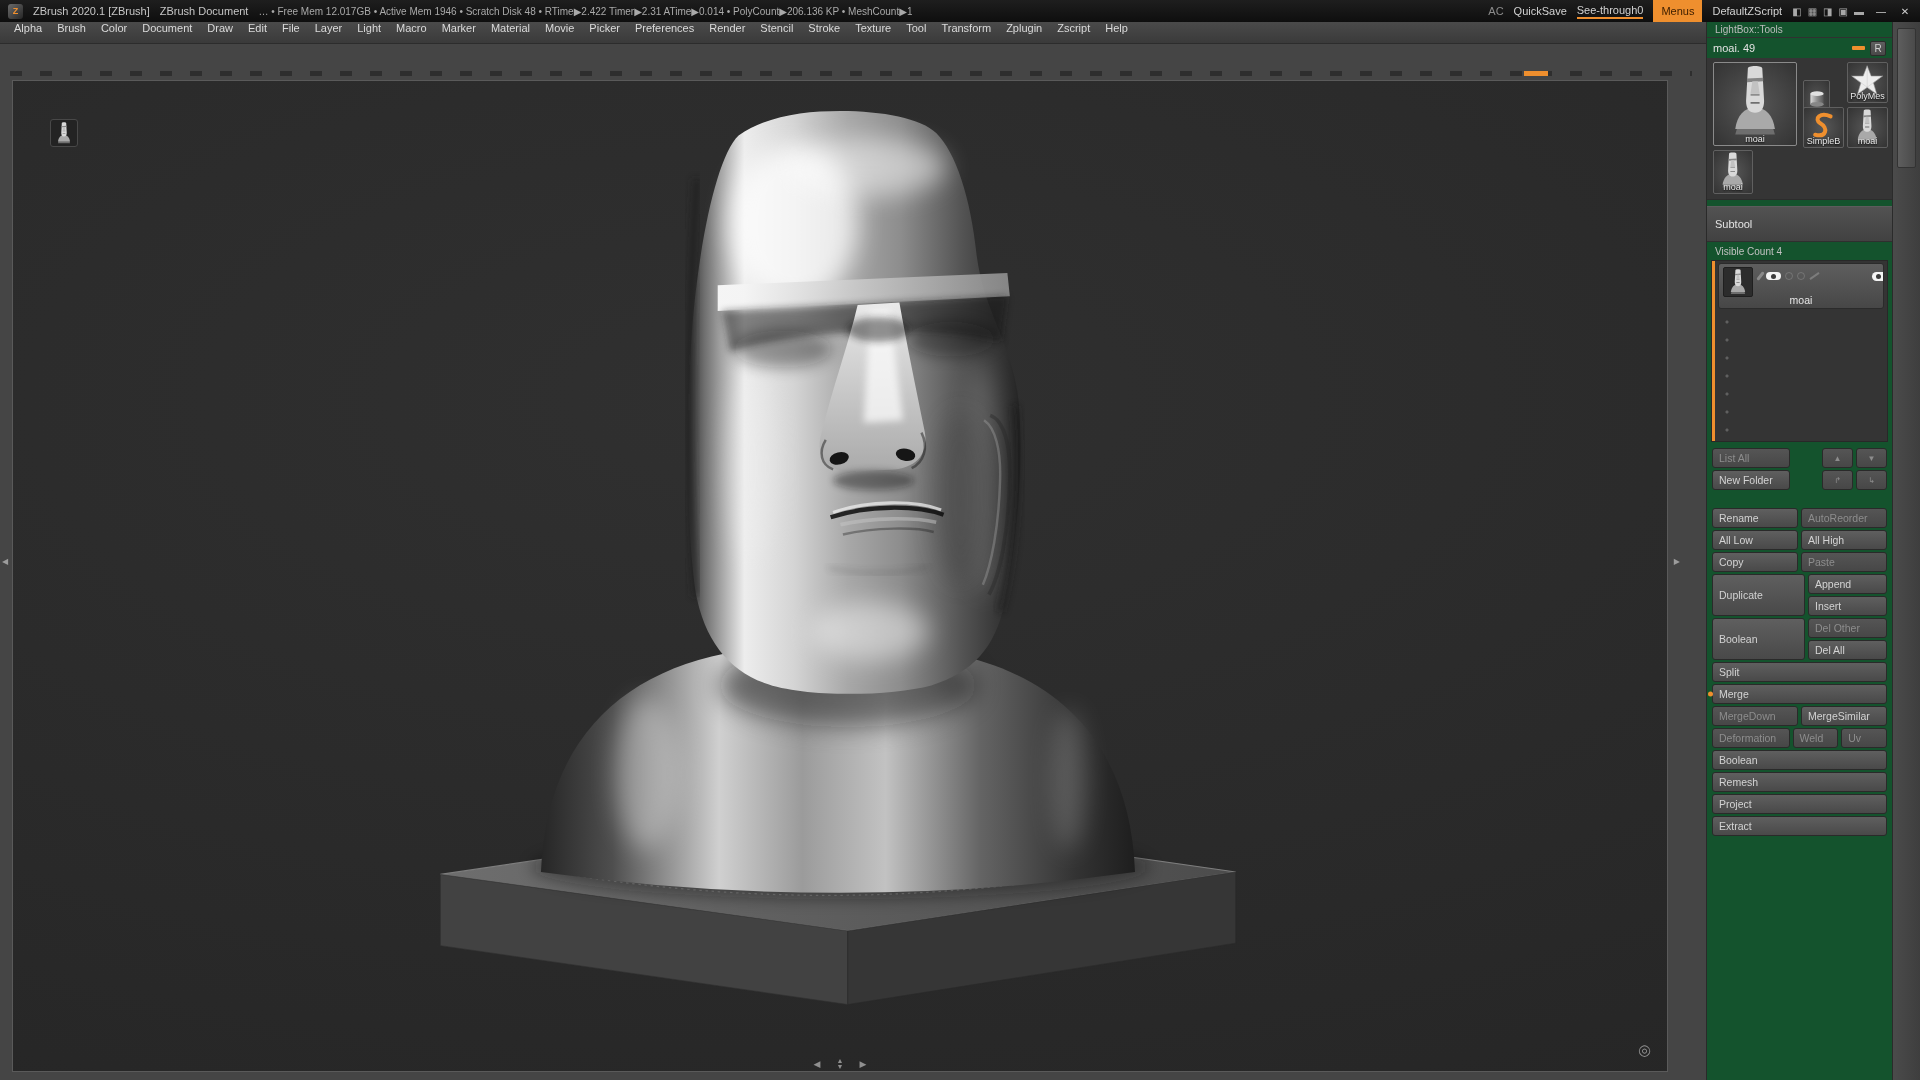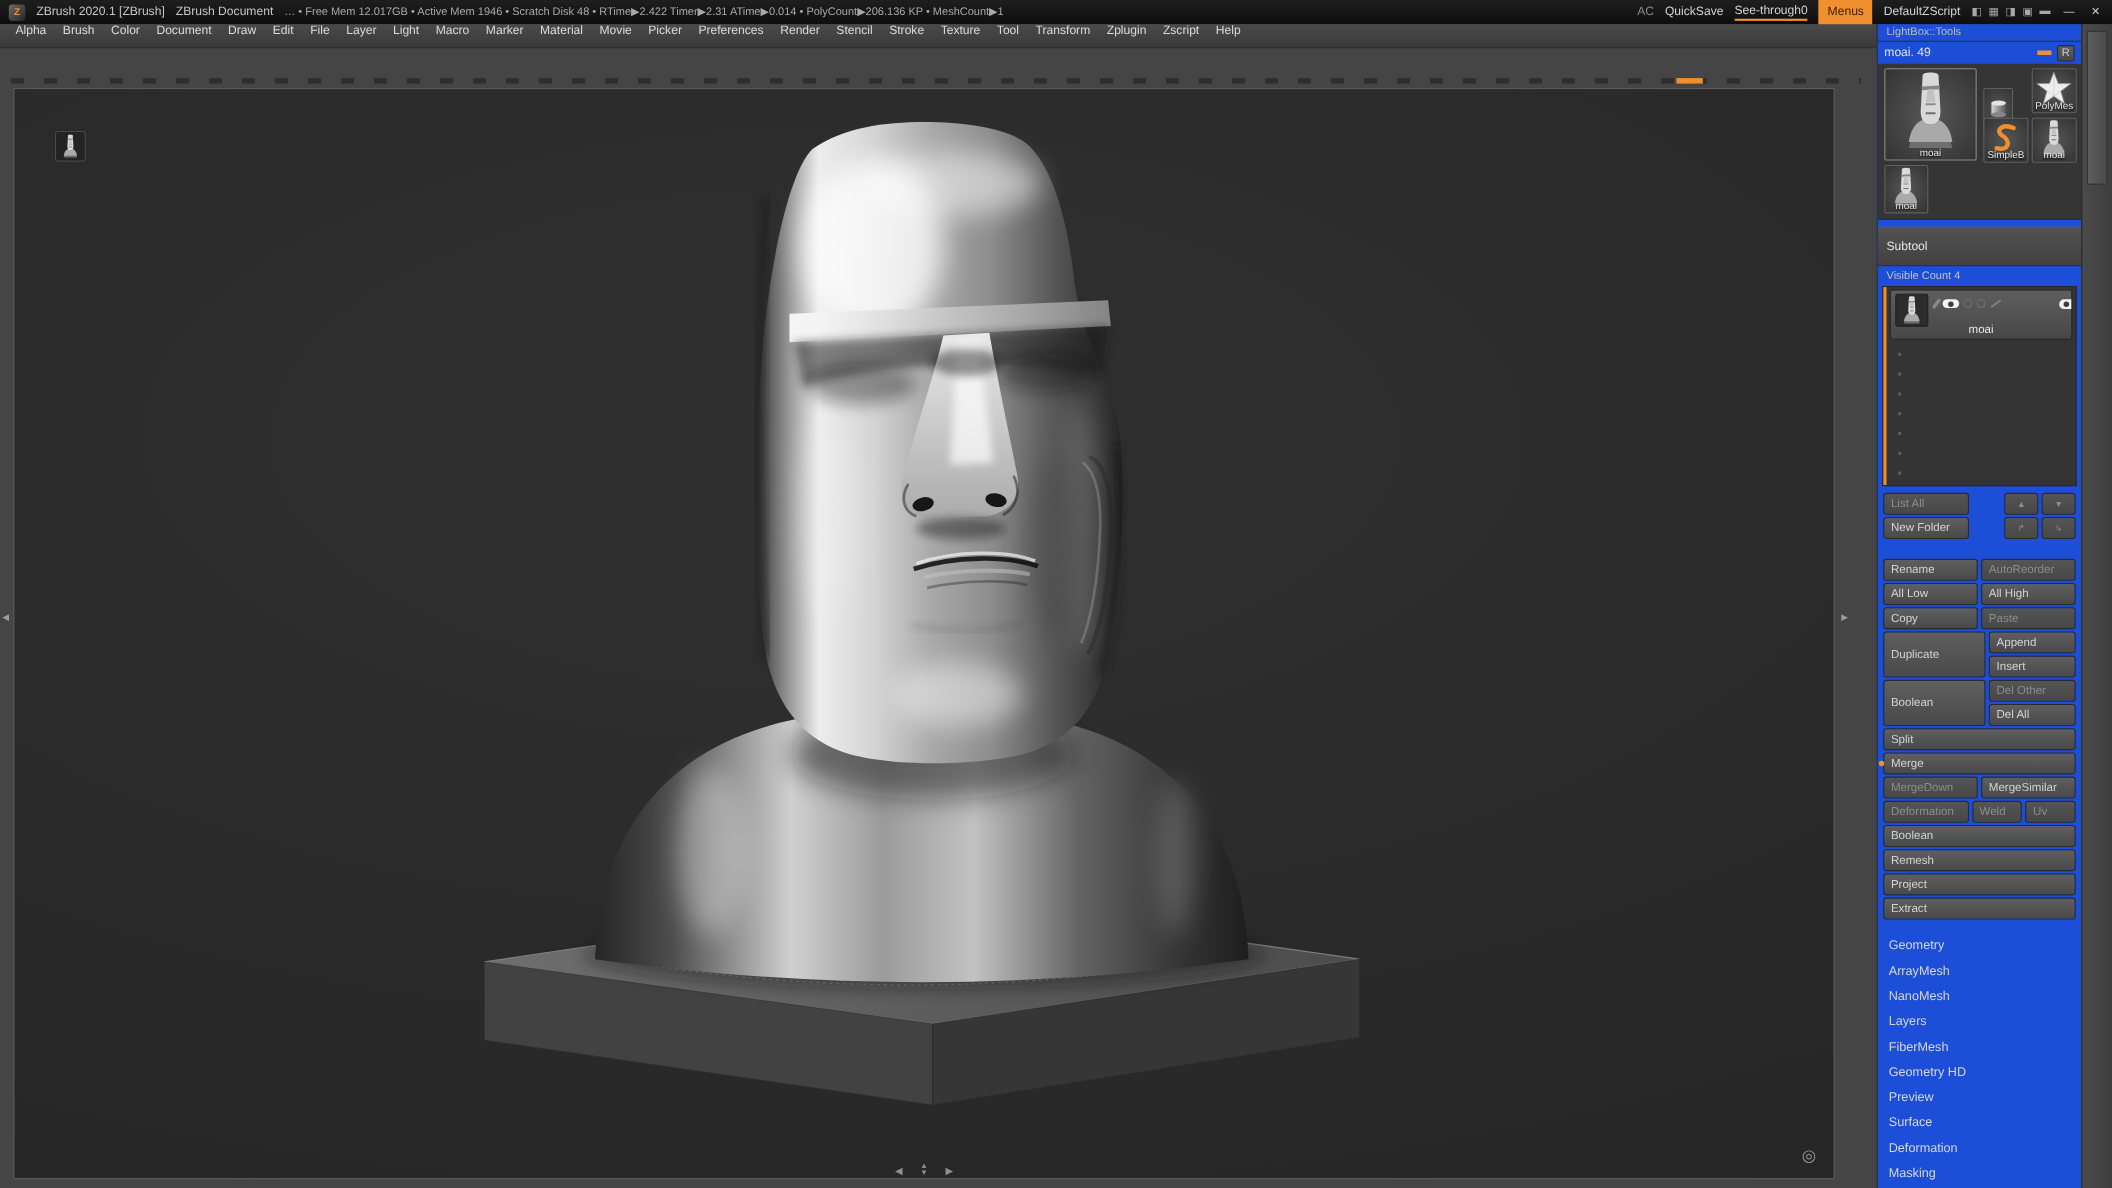--- a/index.html
+++ b/index.html
@@ -33,21 +33,21 @@
 
   .canvas{position:absolute;left:12px;right:38px;top:36px;bottom:8px;border:1px solid #5a5a5a;background:radial-gradient(120% 90% at 45% 32%,#303030 0%,#2a2a2a 55%,#252525 100%)}
   .canvas-tool-icon{position:absolute;left:37px;top:38px;width:28px;height:28px;background:#232323;border:1px solid #484848;border-radius:3px;padding:2px}
   .canvas-tool-icon svg{width:100%;height:100%}
   .moai-svg{position:absolute;left:422px;top:30px;width:806px;height:896px}
   .canvas-nav{position:absolute;bottom:1px;left:50%;transform:translateX(-50%);display:flex;align-items:center;gap:16px;color:#8f8f8f;font-size:9px}
   .updown{display:flex;flex-direction:column;font-size:7px;line-height:6px;text-align:center}
   .pivot{position:absolute;right:16px;bottom:12px;font-size:15px;color:#8f8f8f}
 
   
-  .tool-panel{width:186px;background:#1d4ed8;border-left:1px solid #2a2a2a;display:flex;flex-direction:column;font-size:11px;overflow:hidden}
+  .tool-panel{width:186px;background:#14532d;border-left:1px solid #2a2a2a;display:flex;flex-direction:column;font-size:11px;overflow:hidden}
   .tray-header{height:16px;display:flex;align-items:center;padding:0 8px;font-size:10px;color:#bdbdbd;border-bottom:1px solid #313131}
   .active-row{height:20px;display:flex;align-items:center;padding:0 6px;color:#e2e2e2}
   .active-row .sp{flex:1}
   .mini-slider{width:13px;height:4px;background:#ef8f2e;border-radius:1px;margin-right:5px}
   .r-btn{width:16px;height:15px;background:linear-gradient(#5f5f5f,#484848);border:1px solid #2b2b2b;border-radius:2px;display:flex;align-items:center;justify-content:center;font-size:10px;color:#d0d0d0}
 
   .thumbs{position:relative;height:142px;background:#353535;border-bottom:1px solid #2c2c2c;flex:none}
   .thumb{position:absolute;border:1px solid #606060;border-radius:2px;background:radial-gradient(#575757,#333333);overflow:hidden}
   .thumb svg{position:absolute;left:6%;top:2%;width:88%;height:88%}
   .thumb .tlabel{position:absolute;bottom:1px;width:100%;text-align:center;font-size:9px;color:#e8e8e8;text-shadow:0 1px 2px #000}
@@ -450,30 +450,18 @@
           <div class="btn f1">Remesh</div>
         </div>
       <div class="row">
           <div class="btn f1">Project</div>
         </div>
       <div class="row">
           <div class="btn f1">Extract</div>
         </div>
     </div>
 
-    <div class="sections">
-      <div class="section-row">Geometry</div>
-      <div class="section-row">ArrayMesh</div>
-      <div class="section-row">NanoMesh</div>
-      <div class="section-row">Layers</div>
-      <div class="section-row">FiberMesh</div>
-      <div class="section-row">Geometry HD</div>
-      <div class="section-row">Preview</div>
-      <div class="section-row">Surface</div>
-      <div class="section-row">Deformation</div>
-      <div class="section-row">Masking</div>
-    </div>
   </div>
 
   <div class="right-strip">
     <div class="strip-thumb"></div>
   </div>
 </div>
 
 </body></html>

